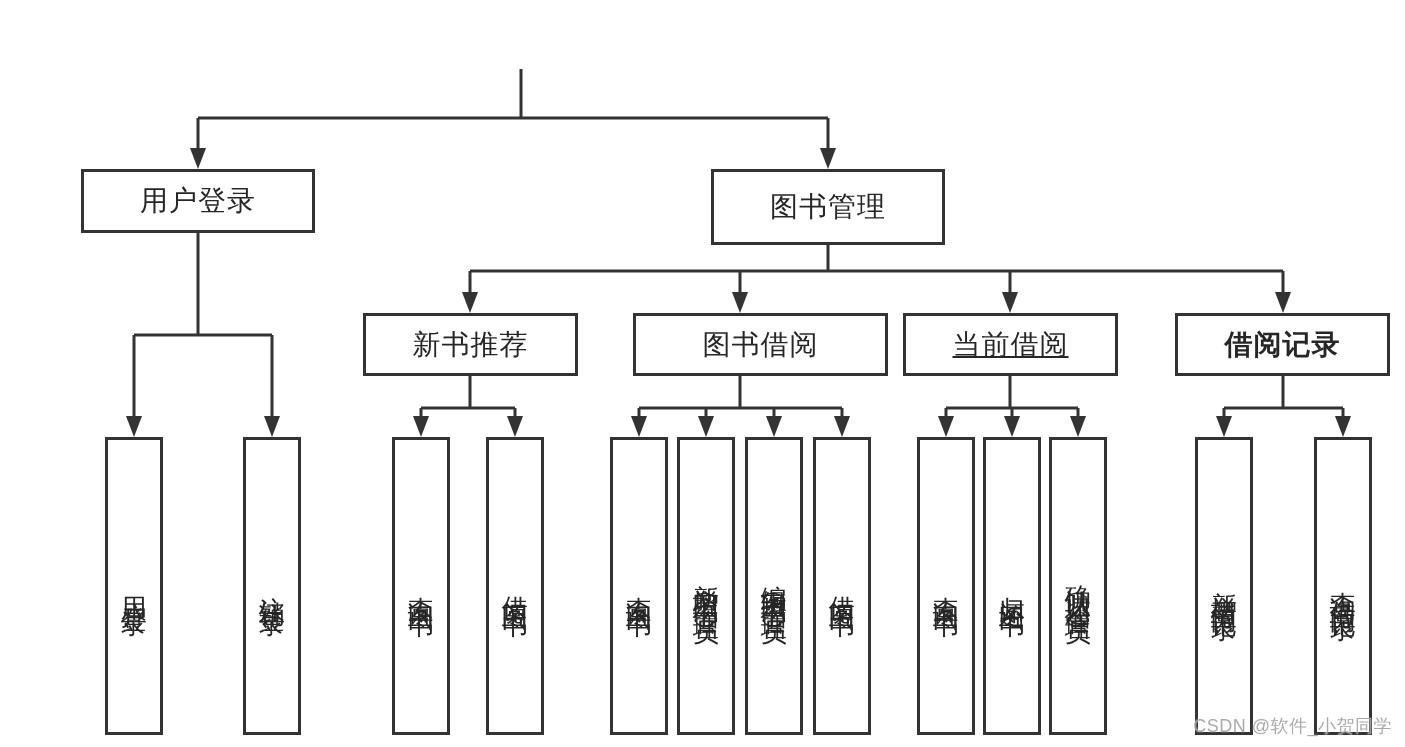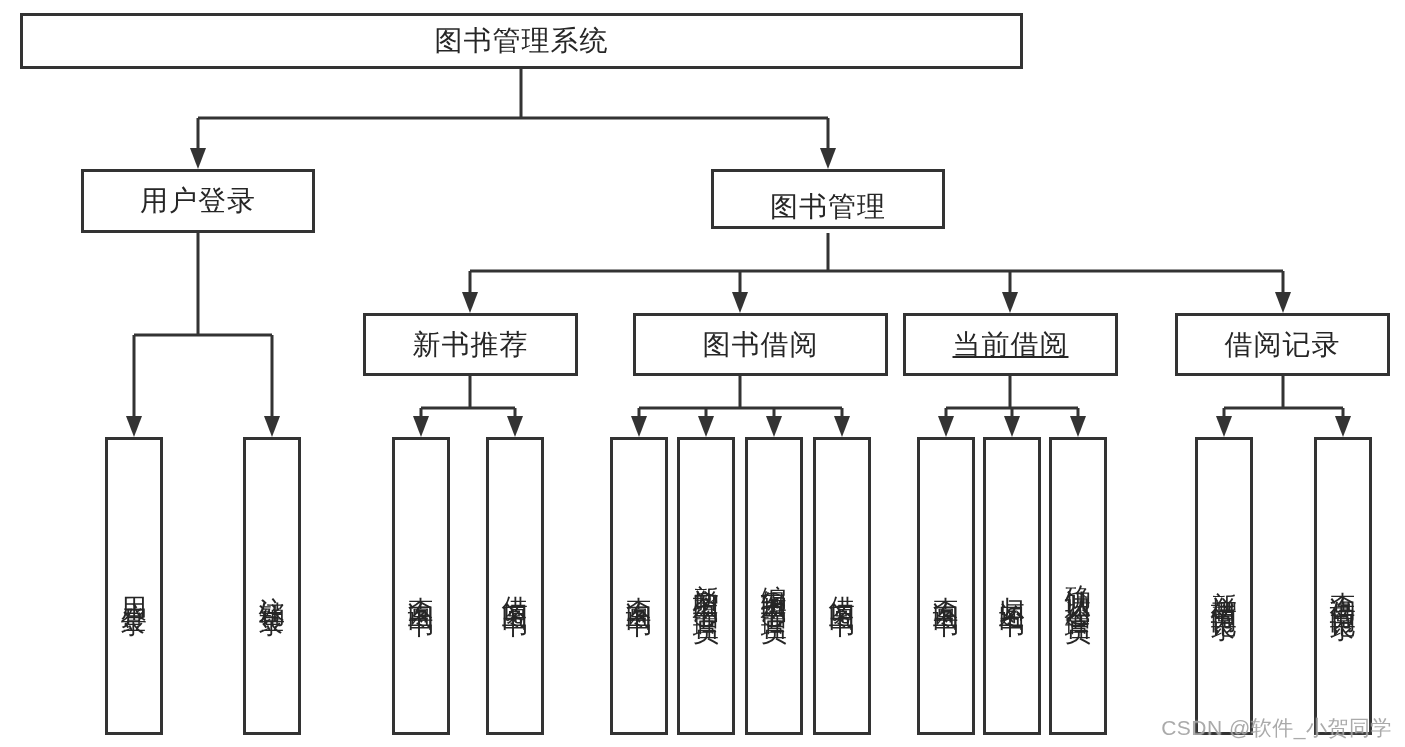--- a/index.html
+++ b/index.html
@@ -32,21 +32,21 @@
   .box.v .vtext {
     writing-mode: vertical-rl;
     text-orientation: mixed;
     letter-spacing: 5px;
     line-height: 1.1;
   }
   .watermark {
     position: absolute;
     right: 13px;
     top: 714px;
-    font-size: 21px;
+    font-size: 18px;
     color: rgba(158, 158, 158, 0.88);
     text-shadow: 0 0 2px rgba(255, 255, 255, 0.7);
     white-space: nowrap;
     letter-spacing: 0.5px;
   }
 </style>
 </head>
 <body>
 
 <div class="canvas">
@@ -87,41 +87,38 @@
       <polygon points="766,416 782,416 774,437"></polygon>
       <polygon points="834,416 850,416 842,437"></polygon>
       <polygon points="938,416 954,416 946,437"></polygon>
       <polygon points="1004,416 1020,416 1012,437"></polygon>
       <polygon points="1070,416 1086,416 1078,437"></polygon>
       <polygon points="1216,416 1232,416 1224,437"></polygon>
       <polygon points="1335,416 1351,416 1343,437"></polygon>
     </g>
   </svg>
 
-  <div class="box h" style="left:20px; top:13px; width:1003px; height:56px;">
-    <span>图书管理系统</span>
-  </div>
 
   <div class="box h" style="left:81px; top:169px; width:234px; height:64px;">
     <span>用户登录</span>
   </div>
-  <div class="box h" style="left:711px; top:169px; width:234px; height:60px;align-items:flex-end;">
+  <div class="box h" style="left:711px; top:169px; width:234px; height:76px;">
     <span>图书管理</span>
   </div>
 
   <div class="box h" style="left:363px; top:313px; width:215px; height:63px;">
     <span>新书推荐</span>
   </div>
   <div class="box h" style="left:633px; top:313px; width:255px; height:63px;">
     <span>图书借阅</span>
   </div>
   <div class="box h" style="left:903px; top:313px; width:215px; height:63px;text-decoration:underline;">
     <span>当前借阅</span>
   </div>
-  <div class="box h" style="left:1175px; top:313px; width:215px; height:63px;">
+  <div class="box h" style="left:1175px; top:313px; width:215px; height:63px;font-weight:bold;">
     <span>借阅记录</span>
   </div>
 
   <div class="box v" style="left:105px; top:437px; width:58px; height:298px;">
     <span class="vtext">用户登录</span>
   </div>
   <div class="box v" style="left:243px; top:437px; width:58px; height:298px;">
     <span class="vtext">注销登录</span>
   </div>
 

